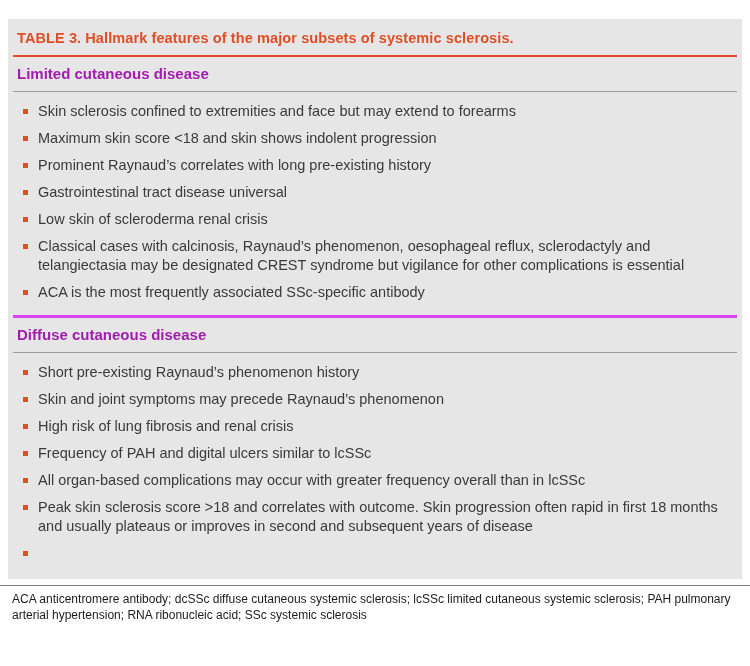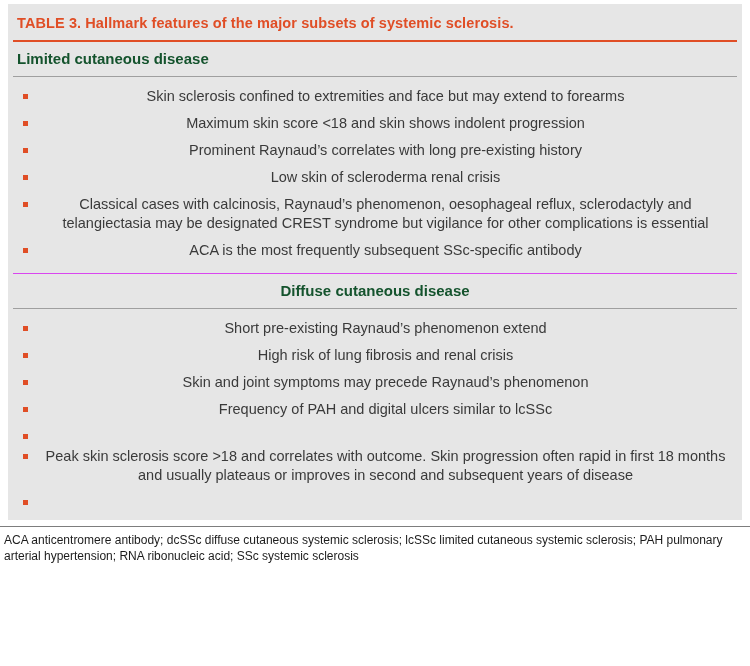--- a/index.html
+++ b/index.html
@@ -8,53 +8,51 @@
     background: #ffffff;
   }
   body {
     width: 750px;
     height: 666px;
     overflow: hidden;
     font-family: "Liberation Sans", "DejaVu Sans", sans-serif;
     -webkit-font-smoothing: antialiased;
   }
   .panel {
-    margin: 4px 8px 0 8px;
+    margin: 19px 8px 0 8px;
     background: #e6e6e6;
-    padding: 0 5px 2px 5px;
+    padding: 0 5px 10px 5px;
   }
   .table-title {
     color: #e04e26;
     font-weight: bold;
     font-size: 14.5px;
     line-height: 17px;
     padding: 11px 4px 8px 4px;
     letter-spacing: 0.1px;
   }
   .title-rule {
     height: 2px;
     background: #e04e26;
   }
   .section-header {
     font-weight: bold;
     font-size: 15px;
     line-height: 18px;
-    color: #14532d;
+    color: #a21caf;
     padding: 8px 4px 8px 4px;
     border-bottom: 1px solid #9f9f9f;
   }
   .section-header.with-top {
-    border-top: 1px solid #d946ef;
-    text-align: center;
+    border-top: 3px solid #d946ef;
   }
   ul.feature-list {
     list-style: none;
     margin: 0;
     padding: 6px 0 9px 0;
-    text-align: center;
   }
   li.item {
     display: flex;
     align-items: flex-start;
     font-size: 14.5px;
     line-height: 19px;
     color: #3a3a3a;
     padding: 4px 4px;
   }
   .bullet {
@@ -66,21 +64,21 @@
   }
   .item-text {
     flex: 1;
   }
   .footnote-rule {
     margin-top: 6px;
     height: 1px;
     background: #7d7d7d;
   }
   .footnote {
-    padding: 5px 8px 0 4px;
+    padding: 5px 8px 0 12px;
     font-size: 12px;
     line-height: 16px;
     color: #1c1c1c;
   }
 </style>
 </head>
 <body>
 
 <div class="panel">
 
@@ -96,52 +94,57 @@
     <li class="item">
       <span class="bullet"></span>
       <span class="item-text">Maximum skin score &lt;18 and skin shows indolent progression</span>
     </li>
     <li class="item">
       <span class="bullet"></span>
       <span class="item-text">Prominent Raynaud’s correlates with long pre-existing history</span>
     </li>
     <li class="item">
       <span class="bullet"></span>
+      <span class="item-text">Gastrointestinal tract disease universal</span>
+    </li>
+    <li class="item">
+      <span class="bullet"></span>
       <span class="item-text">Low skin of scleroderma renal crisis</span>
     </li>
     <li class="item">
       <span class="bullet"></span>
       <span class="item-text">Classical cases with calcinosis, Raynaud’s phenomenon, oesophageal reflux, sclerodactyly and telangiectasia may be designated CREST syndrome but vigilance for other complications is essential</span>
     </li>
     <li class="item">
       <span class="bullet"></span>
-      <span class="item-text">ACA is the most frequently subsequent SSc-specific antibody</span>
+      <span class="item-text">ACA is the most frequently associated SSc-specific antibody</span>
     </li>
   </ul>
 
   <div class="section-header with-top">Diffuse cutaneous disease</div>
   <ul class="feature-list">
     <li class="item">
       <span class="bullet"></span>
-      <span class="item-text">Short pre-existing Raynaud’s phenomenon extend</span>
+      <span class="item-text">Short pre-existing Raynaud’s phenomenon history</span>
+    </li>
+    <li class="item">
+      <span class="bullet"></span>
+      <span class="item-text">Skin and joint symptoms may precede Raynaud’s phenomenon</span>
     </li>
     <li class="item">
       <span class="bullet"></span>
       <span class="item-text">High risk of lung fibrosis and renal crisis</span>
     </li>
     <li class="item">
       <span class="bullet"></span>
-      <span class="item-text">Skin and joint symptoms may precede Raynaud’s phenomenon</span>
-    </li>
-    <li class="item">
-      <span class="bullet"></span>
       <span class="item-text">Frequency of PAH and digital ulcers similar to lcSSc</span>
     </li>
     <li class="item">
       <span class="bullet"></span>
+      <span class="item-text">All organ-based complications may occur with greater frequency overall than in lcSSc</span>
     </li>
     <li class="item">
       <span class="bullet"></span>
       <span class="item-text">Peak skin sclerosis score &gt;18 and correlates with outcome. Skin progression often rapid in first 18 months and usually plateaus or improves in second and subsequent years of disease</span>
     </li>
     <li class="item">
       <span class="bullet"></span>
     </li>
   </ul>
 

